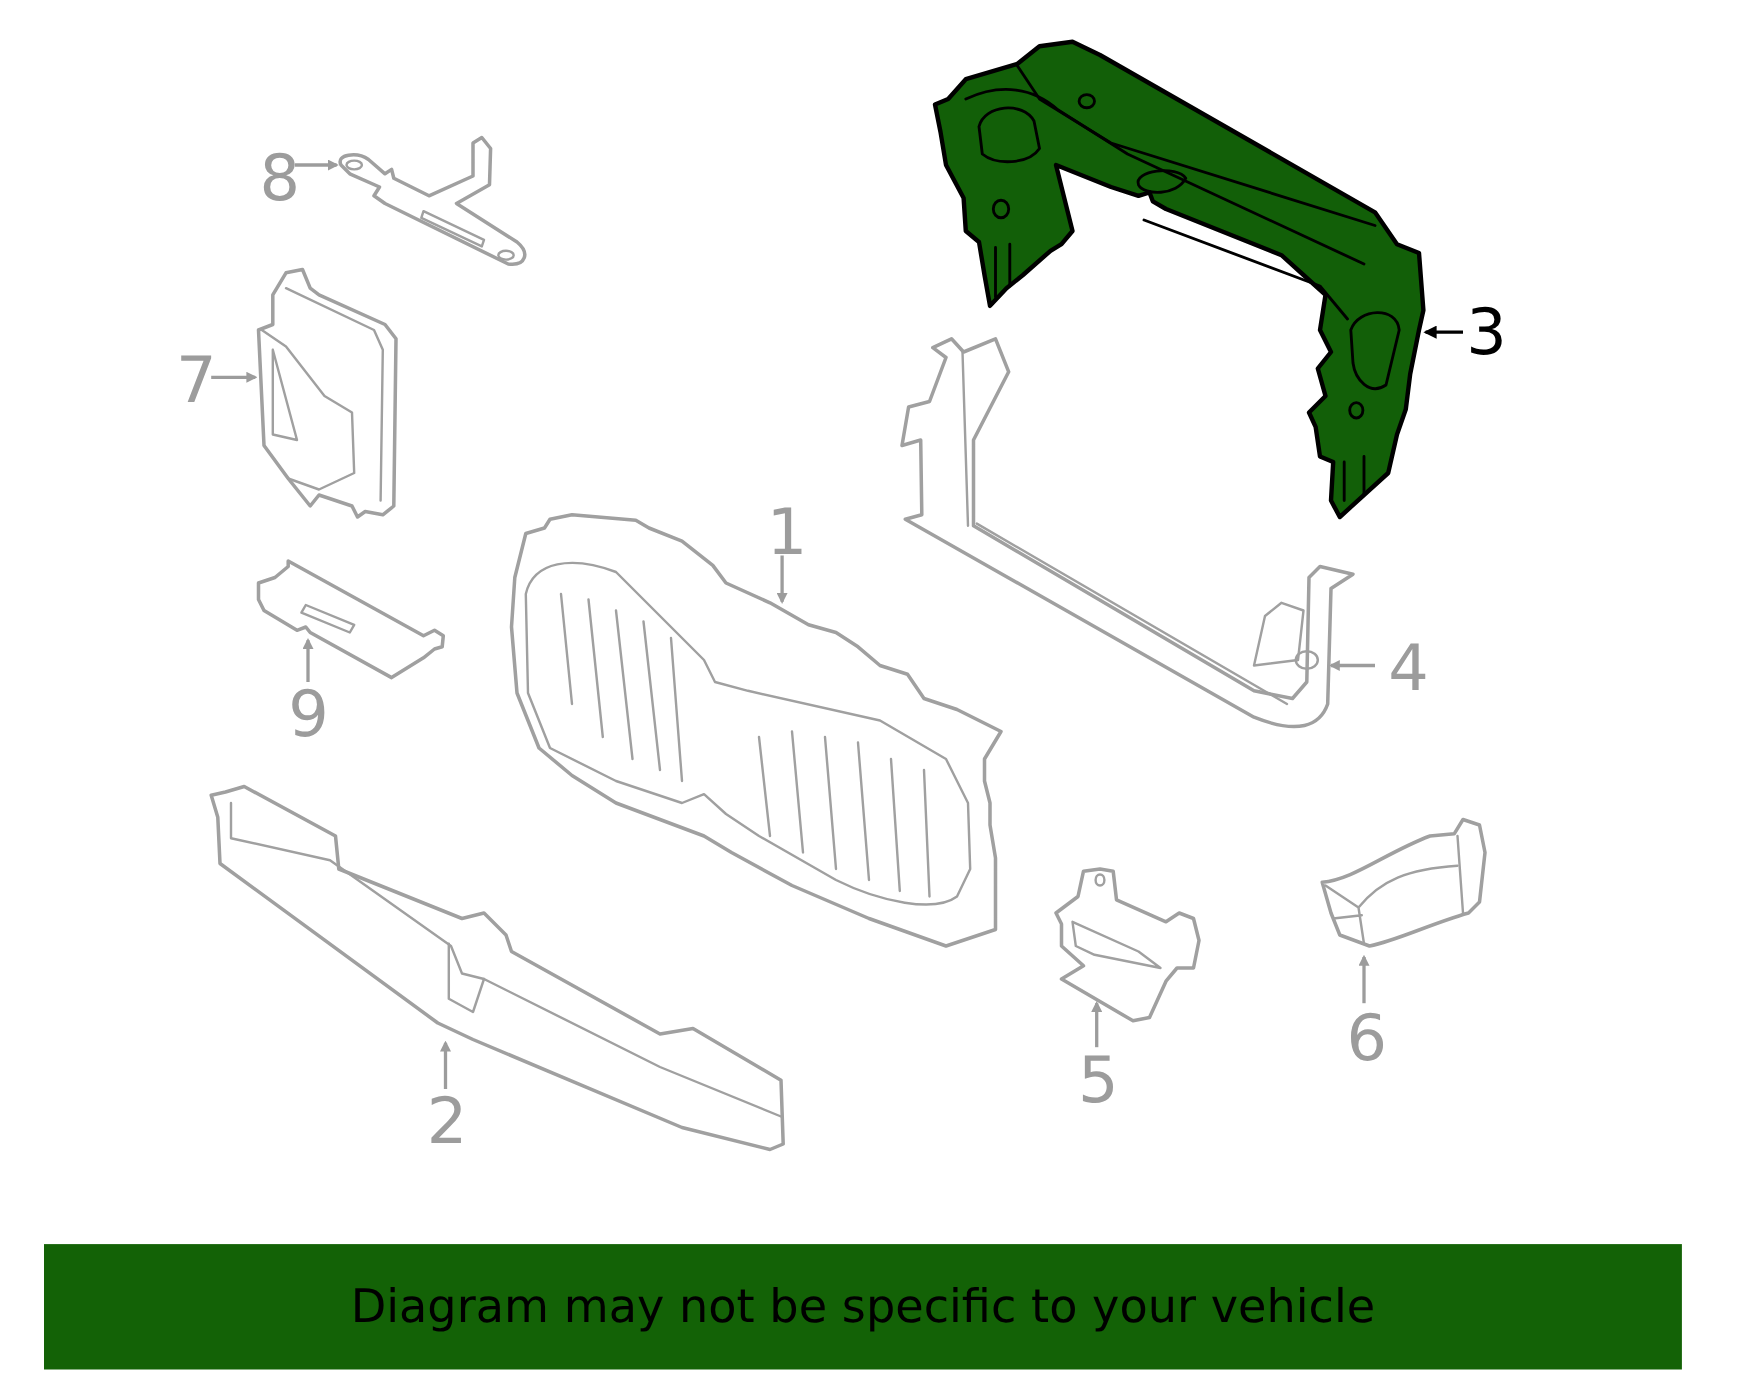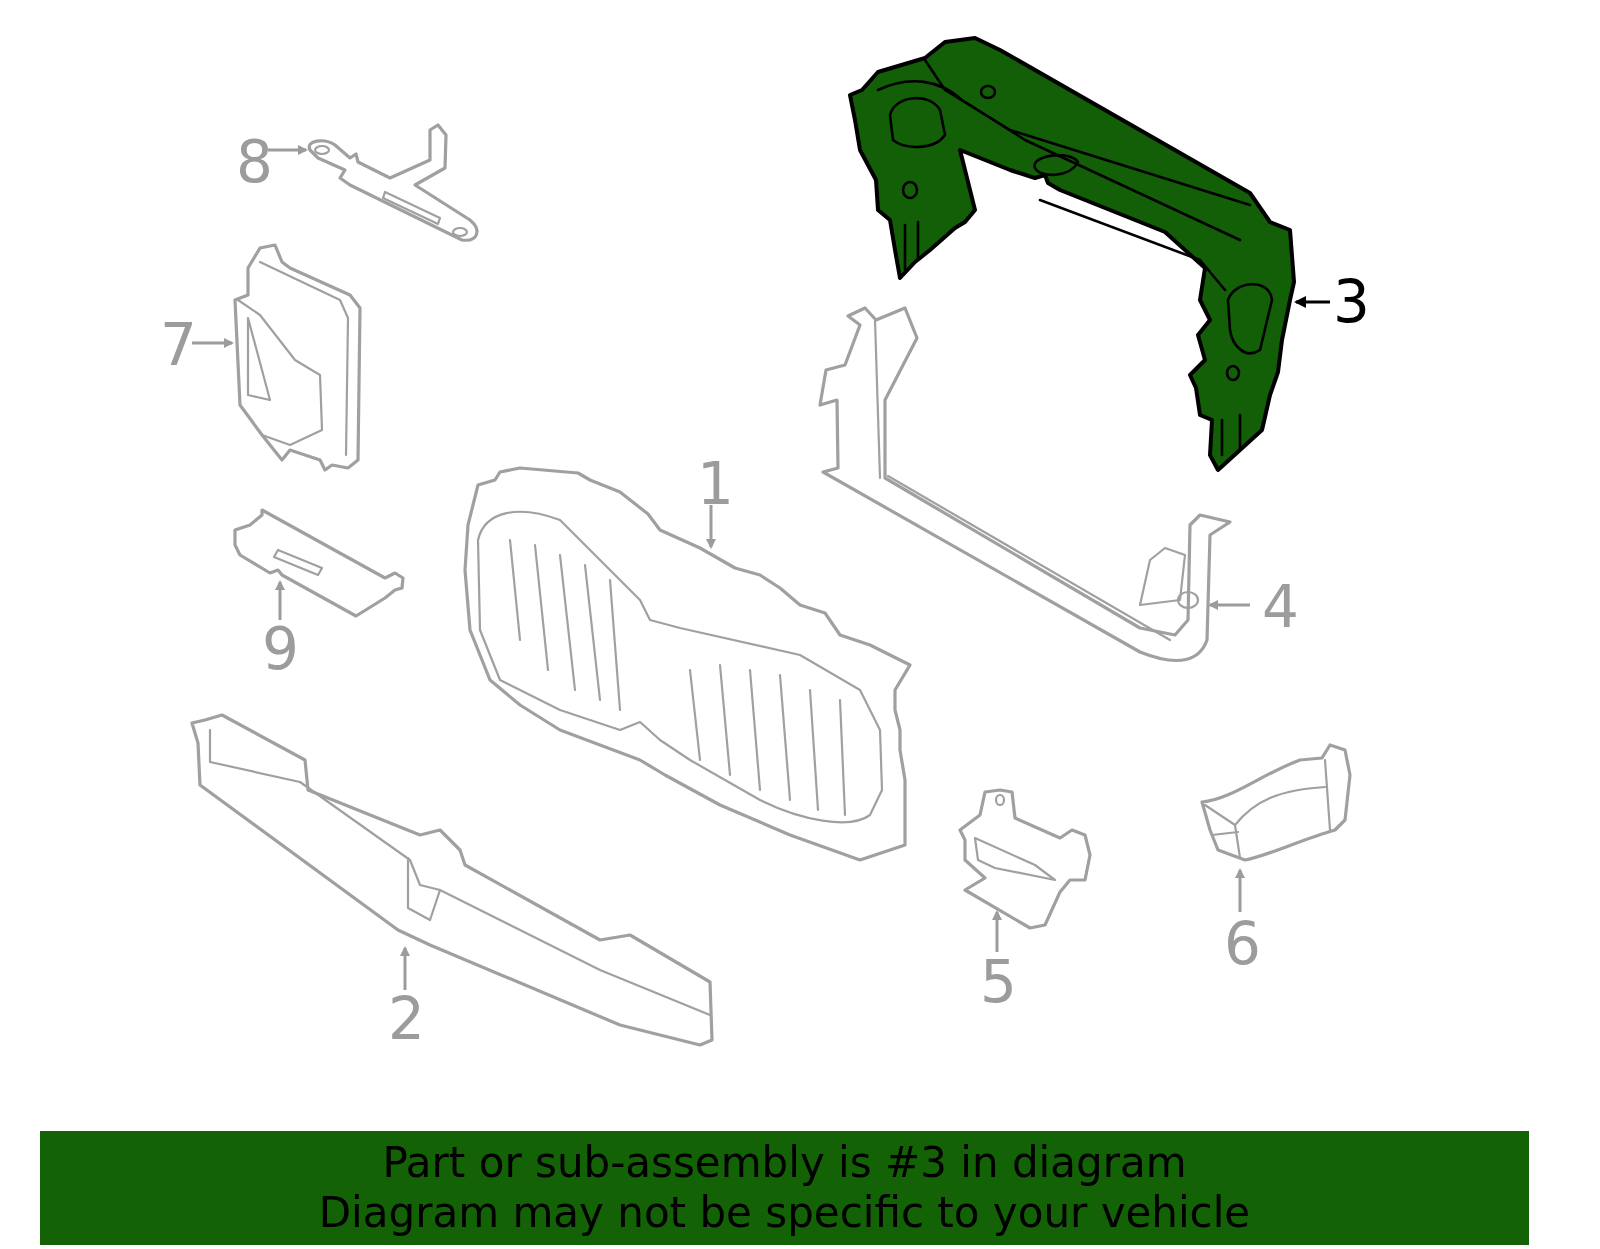--- a/index.html
+++ b/index.html
@@ -108,15 +108,14 @@
 <div class="callout" style="left:388px;top:990px;">2</div>
 <div class="callout active" style="left:1333px;top:273px;">3</div>
 <div class="callout" style="left:1262px;top:578px;">4</div>
 <div class="callout" style="left:980px;top:953px;">5</div>
 <div class="callout" style="left:1224px;top:915px;">6</div>
 <div class="callout" style="left:160px;top:316px;">7</div>
 <div class="callout" style="left:236px;top:133px;">8</div>
 <div class="callout" style="left:262px;top:620px;">9</div>
 
 <div class="banner">
-  <div class="banner-line">Part or sub-assembly is #3 in diagram</div>
   <div class="banner-line">Diagram may not be specific to your vehicle</div>
 </div>
 
 </body></html>

